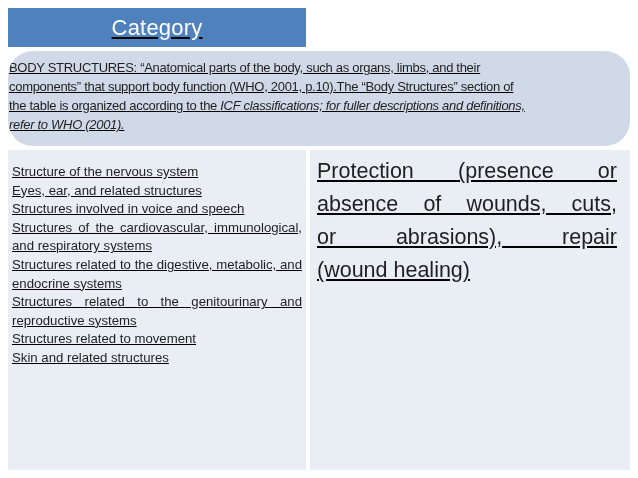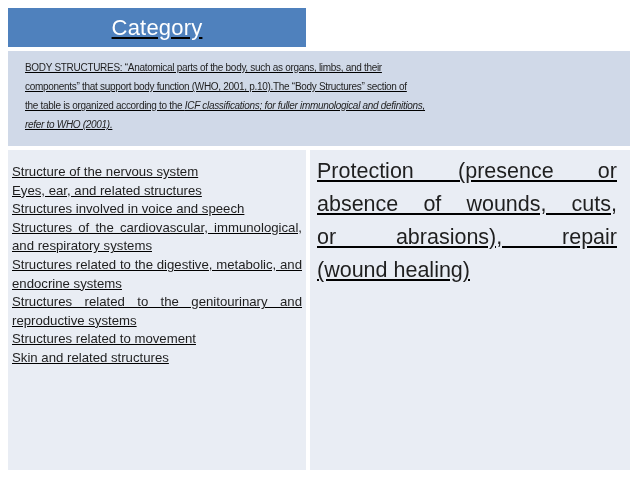--- a/index.html
+++ b/index.html
@@ -32,25 +32,26 @@
     justify-content: center;
     letter-spacing: 0.2px;
   }
   .header-cell.cat { width: 298px; flex: 0 0 298px; }
   .header-cell.desc { flex: 1; margin-top: 48px; }
   .note-cell {
     flex: 0 0 95px;
     height: 95px;
     background: var(--note-bg, #d0d9e8);
     color: var(--text-color, #1f1f1f);
-    font-size: 10px;
+    font-size: 13px;
     letter-spacing: -0.3px;
     line-height: 19px;
-    padding: 7px 5px 0 17px;
+    padding: 7px 5px 0 1px;
     overflow: hidden;
+    border-radius: 25px;
   }
   .note-line { white-space: nowrap; overflow: hidden; }
   .italic { font-style: italic; }
   .body-row { flex: 1; display: flex; min-height: 0; }
   .body-cell {
     background: var(--body-bg, #e9edf4);
     color: var(--text-color, #1f1f1f);
     overflow: hidden;
   }
   .body-cell.cat {
@@ -84,21 +85,21 @@
     <div class="row-gap"></div>
 
     <div class="note-cell">
       <div class="note-line">
         <span>BODY STRUCTURES: “Anatomical parts of the body, such as organs, limbs, and their</span><span class="italic"></span>
       </div>
       <div class="note-line">
         <span>components” that support body function (WHO, 2001, p.10).The “Body Structures” section of</span><span class="italic"></span>
       </div>
       <div class="note-line">
-        <span>the table is organized according to the </span><span class="italic">ICF classifications; for fuller immunological and definitions,</span>
+        <span>the table is organized according to the </span><span class="italic">ICF classifications; for fuller descriptions and definitions,</span>
       </div>
       <div class="note-line">
         <span></span><span class="italic">refer to WHO (2001).</span>
       </div>
     </div>
 
     <div class="row-gap"></div>
 
     <div class="body-row">
       <div class="body-cell cat">

